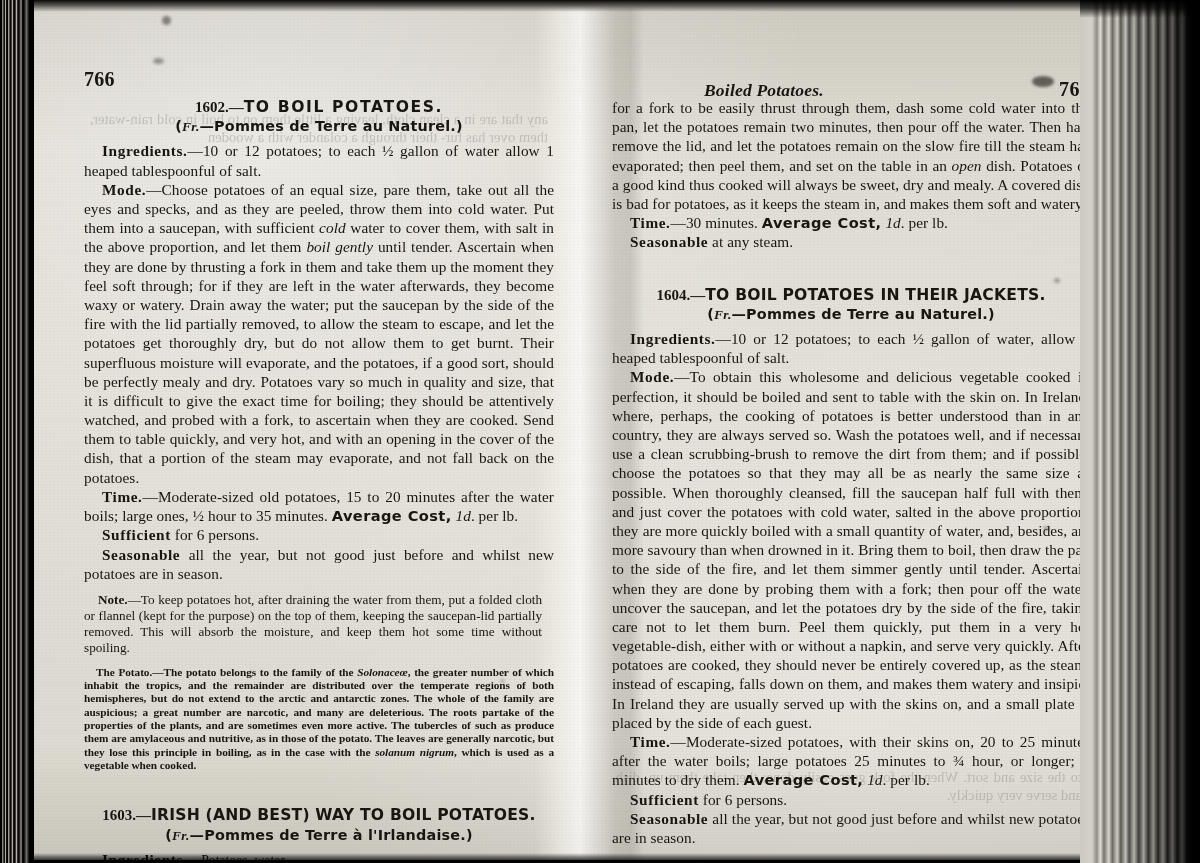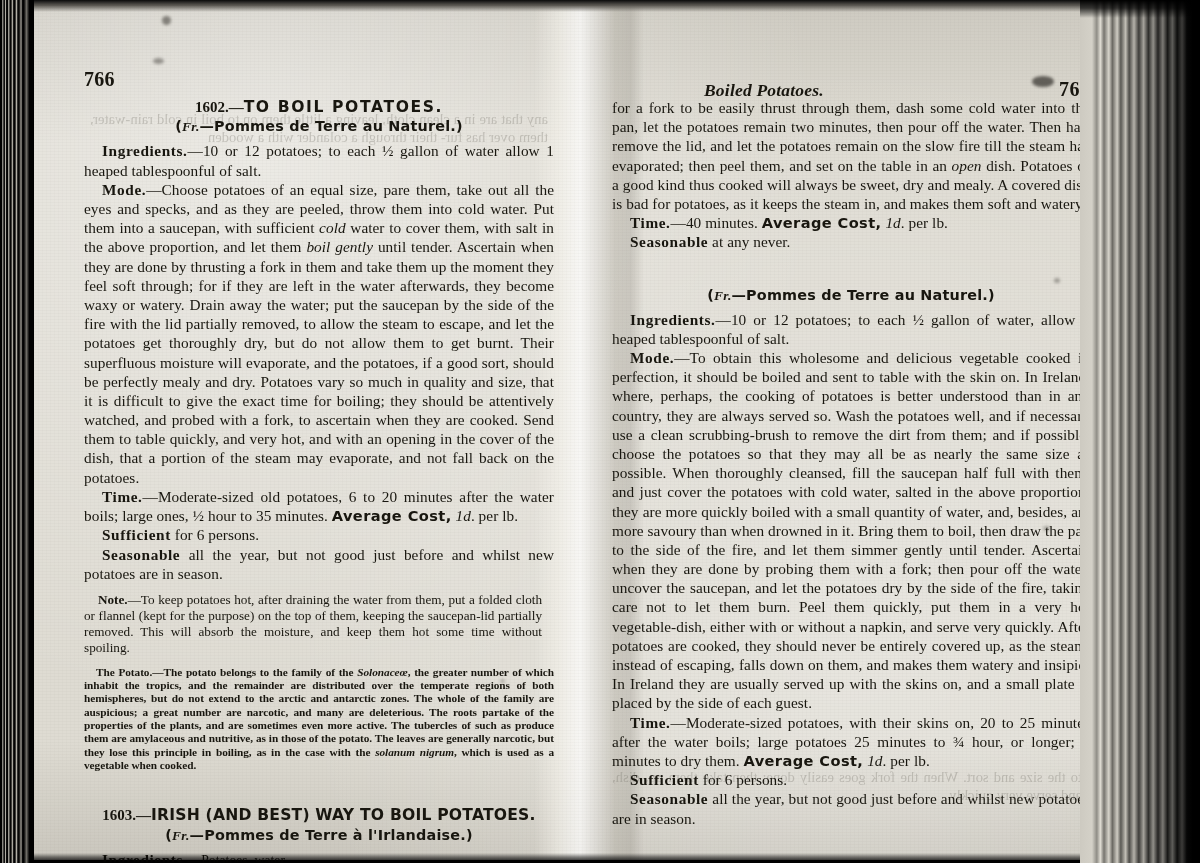--- a/index.html
+++ b/index.html
@@ -139,21 +139,21 @@
       </h2>
       <p class="fr-title">
         (<i>Fr.</i><span>—Pommes de Terre au Naturel.)</span>
       </p>
       <div class="gap-s"></div>
 
       <p class="body"><span class="lbl-sp">Ingredients.</span><span>—10 or 12 potatoes; to each ½ gallon of water allow 1 heaped tablespoonful of salt.</span></p>
 
       <p class="body"><span class="lbl-sp">Mode.</span><span>—Choose potatoes of an equal size, pare them, take out all the eyes and specks, and as they are peeled, throw them into cold water. Put them into a saucepan, with sufficient </span><i>cold</i><span> water to cover them, with salt in the above proportion, and let them </span><i>boil gently</i><span> until tender. Ascertain when they are done by thrusting a fork in them and take them up the moment they feel soft through; for if they are left in the water afterwards, they become waxy or watery. Drain away the water; put the saucepan by the side of the fire with the lid partially removed, to allow the steam to escape, and let the potatoes get thoroughly dry, but do not allow them to get burnt. Their superfluous moisture will evaporate, and the potatoes, if a good sort, should be perfectly mealy and dry. Potatoes vary so much in quality and size, that it is difficult to give the exact time for boiling; they should be attentively watched, and probed with a fork, to ascertain when they are cooked. Send them to table quickly, and very hot, and with an opening in the cover of the dish, that a portion of the steam may evaporate, and not fall back on the potatoes.</span></p>
 
-      <p class="body"><span class="lbl-sp">Time.</span><span>—Moderate-sized old potatoes, 6 to 20 minutes after the water boils; large ones, ½ hour to 35 minutes. </span><span class="cost">Average Cost,</span> <i>1d</i><span>. per lb.</span></p>
+      <p class="body"><span class="lbl-sp">Time.</span><span>—Moderate-sized old potatoes, 15 to 20 minutes after the water boils; large ones, ½ hour to 35 minutes. </span><span class="cost">Average Cost,</span> <i>1d</i><span>. per lb.</span></p>
 
       <p class="body"><span class="lbl-sp">Sufficient</span><span> for 6 persons.</span></p>
 
       <p class="body"><span class="lbl-sp">Seasonable</span><span> all the year, but not good just before and whilst new potatoes are in season.</span></p>
 
       <p class="note"><span class="lbl">Note.</span><span>—To keep potatoes hot, after draining the water from them, put a folded cloth or flannel (kept for the purpose) on the top of them, keeping the saucepan-lid partially removed. This will absorb the moisture, and keep them hot some time without spoiling.</span></p>
 
       <p class="footnote"><span>The Potato.</span><span>—The potato belongs to the family of the </span><i>Solonaceœ</i><span>, the greater number of which inhabit the tropics, and the remainder are distributed over the temperate regions of both hemispheres, but do not extend to the arctic and antarctic zones. The whole of the family are auspicious; a great number are narcotic, and many are deleterious. The roots partake of the properties of the plants, and are sometimes even more active. The tubercles of such as produce them are amylaceous and nutritive, as in those of the potato. The leaves are generally narcotic, but they lose this principle in boiling, as in the case with the </span><i>solanum nigrum</i><span>, which is used as a vegetable when cooked.</span></p>
 
       <div class="gap-xl"></div>
@@ -173,26 +173,29 @@
 
     <div class="col col-right">
 
       <div class="running rh-right">
         <span class="rhead">Boiled Potatoes.</span>
         <span class="folio">767</span>
       </div>
 
       <p class="body noind"><span>for a fork to be easily thrust through them, dash some cold water into the pan, let the potatoes remain two minutes, then pour off the water. Then half remove the lid, and let the potatoes remain on the slow fire till the steam has evaporated; then peel them, and set on the table in an </span><i>open</i><span> dish. Potatoes of a good kind thus cooked will always be sweet, dry and mealy. A covered dish is bad for potatoes, as it keeps the steam in, and makes them soft and watery.</span></p>
 
-      <p class="body"><span class="lbl-sp">Time.</span><span>—40 minutes.  </span><span class="cost">Average Cost,</span> <i>1d</i><span>. per lb.</span></p>
-
-      <p class="body"><span class="lbl-sp">Seasonable</span><span> at any never.</span></p>
+      <p class="body"><span class="lbl-sp">Time.</span><span>—30 minutes.  </span><span class="cost">Average Cost,</span> <i>1d</i><span>. per lb.</span></p>
+
+      <p class="body"><span class="lbl-sp">Seasonable</span><span> at any steam.</span></p>
 
       <div class="gap-xl"></div>
 
+      <h2 class="recipe-title tight">
+        <span class="num">1604.—</span><span>TO BOIL POTATOES IN THEIR JACKETS.</span>
+      </h2>
       <p class="fr-title">
         (<i>Fr.</i><span>—Pommes de Terre au Naturel.)</span>
       </p>
       <div class="gap-s"></div>
 
       <p class="body"><span class="lbl-sp">Ingredients.</span><span>—10 or 12 potatoes; to each ½ gallon of water, allow 1 heaped tablespoonful of salt.</span></p>
 
       <p class="body"><span class="lbl-sp">Mode.</span><span>—To obtain this wholesome and delicious vegetable cooked in perfection, it should be boiled and sent to table with the skin on. In Ireland, where, perhaps, the cooking of potatoes is better understood than in any country, they are always served so. Wash the potatoes well, and if necessary use a clean scrubbing-brush to remove the dirt from them; and if possible, choose the potatoes so that they may all be as nearly the same size as possible. When thoroughly cleansed, fill the saucepan half full with them, and just cover the potatoes with cold water, salted in the above proportion; they are more quickly boiled with a small quantity of water, and, besides, are more savoury than when drowned in it. Bring them to boil, then draw the pan to the side of the fire, and let them simmer gently until tender. Ascertain when they are done by probing them with a fork; then pour off the water, uncover the saucepan, and let the potatoes dry by the side of the fire, taking care not to let them burn. Peel them quickly, put them in a very hot vegetable-dish, either with or without a napkin, and serve very quickly. After potatoes are cooked, they should never be entirely covered up, as the steam, instead of escaping, falls down on them, and makes them watery and insipid. In Ireland they are usually served up with the skins on, and a small plate is placed by the side of each guest.</span></p>
 
       <p class="body"><span class="lbl-sp">Time.</span><span>—Moderate-sized potatoes, with their skins on, 20 to 25 minutes after the water boils; large potatoes 25 minutes to ¾ hour, or longer; 5 minutes to dry them.  </span><span class="cost">Average Cost,</span> <i>1d</i><span>. per lb.</span></p>

